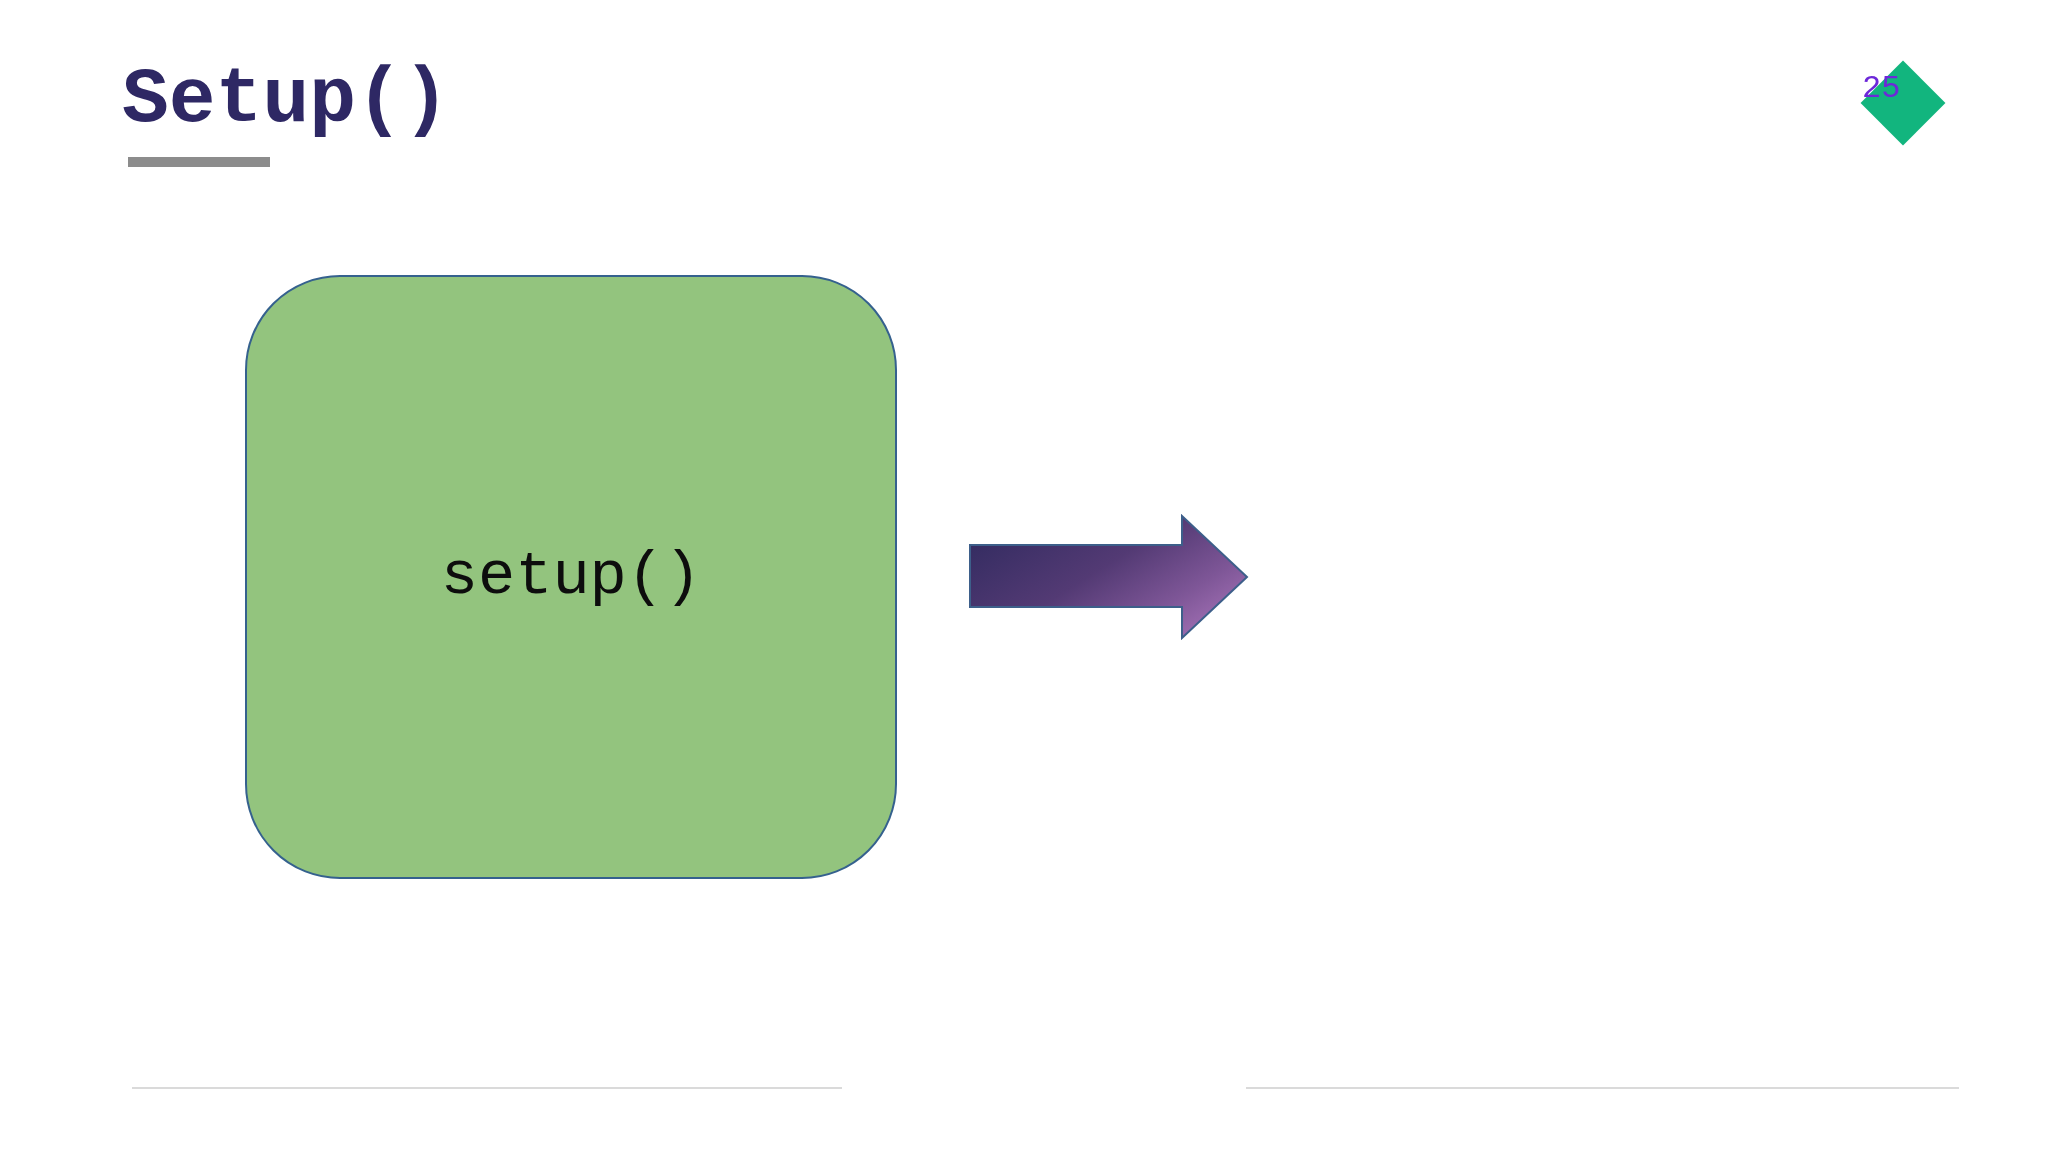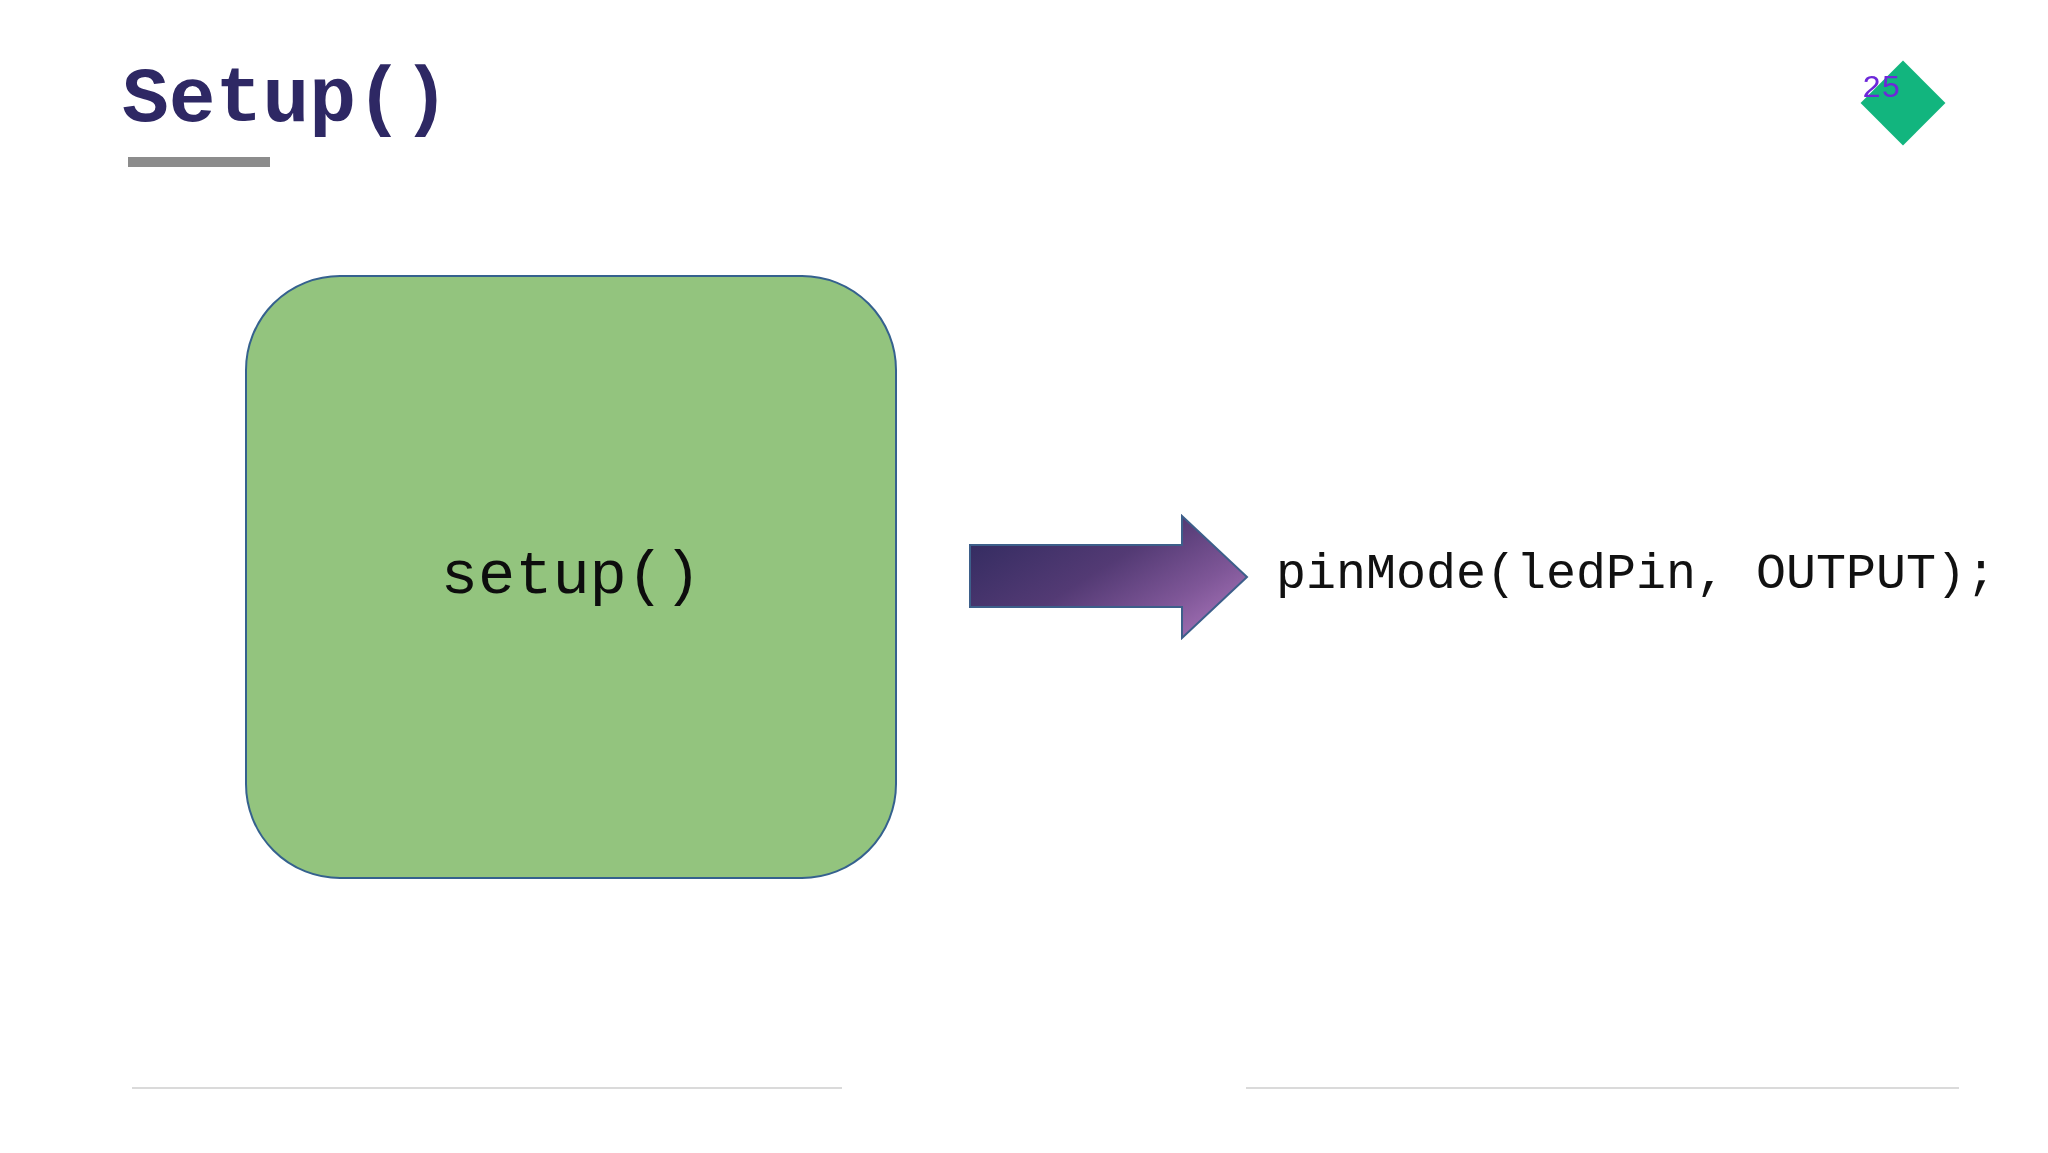--- a/index.html
+++ b/index.html
@@ -131,18 +131,17 @@
       <linearGradient id="arrowGrad" x1="0" y1="0.15" x2="1" y2="0.85">
         <stop offset="0" stop-color="#322b60"></stop>
         <stop offset="0.45" stop-color="#533a74"></stop>
         <stop offset="0.75" stop-color="#7e5697"></stop>
         <stop offset="1" stop-color="#a874b9"></stop>
       </linearGradient>
     </defs>
     <polygon points="2,31 214,31 214,2 279,63 214,124 214,93 2,93" fill="url(#arrowGrad)" stroke="#3d5f8a" stroke-width="2" stroke-linejoin="miter"></polygon>
   </svg>
 
-  <div class="code-text">pinMode(ledPin, OUTPUT);</div>
 
   <div class="footer-line left"></div>
   <div class="footer-line right"></div>
 
 </div>
 
 </body></html>

